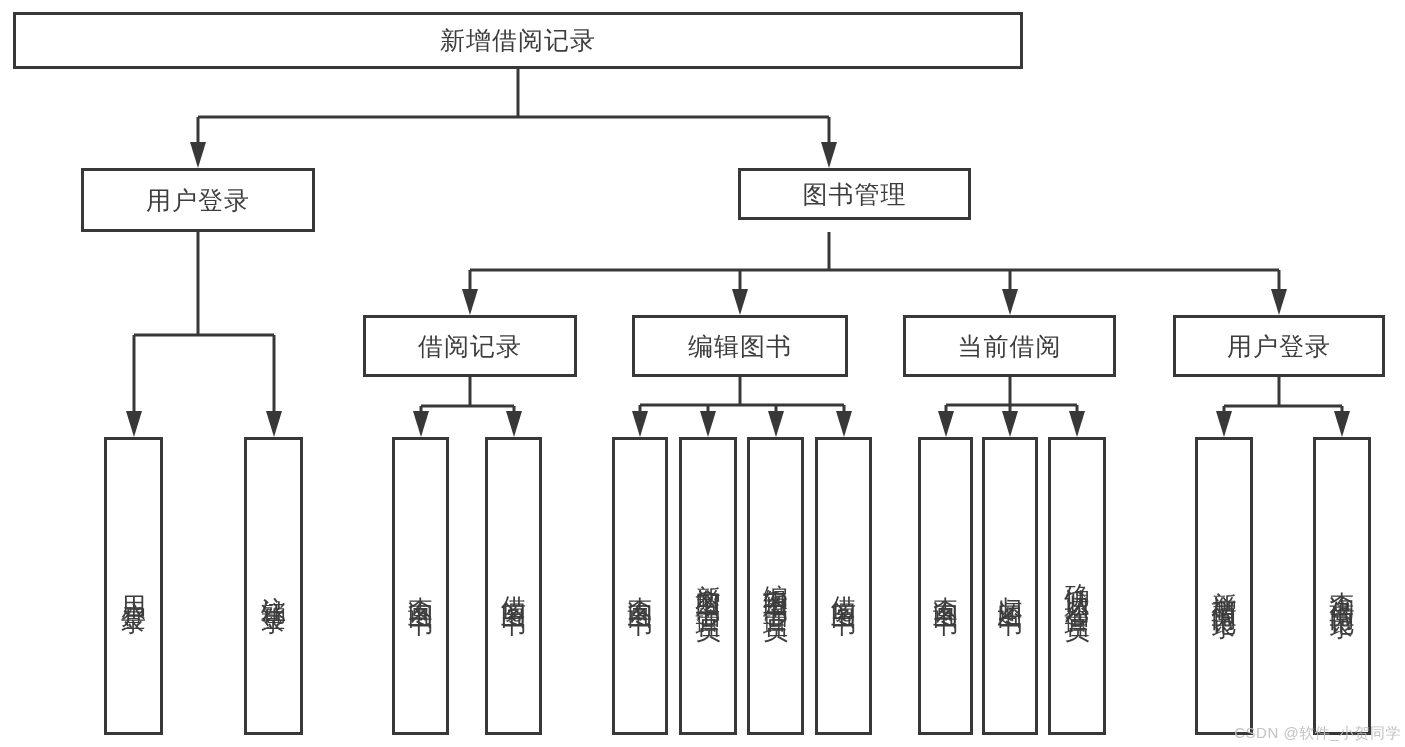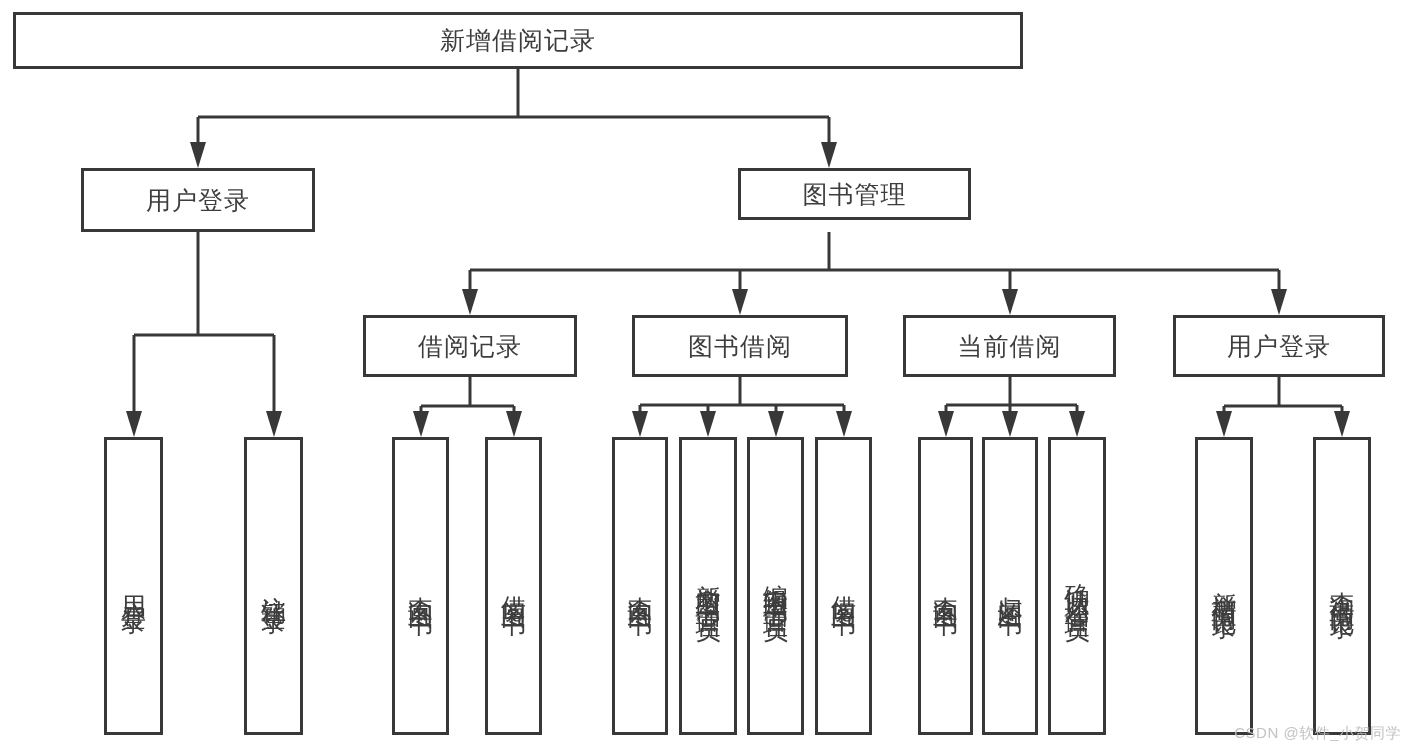--- a/index.html
+++ b/index.html
@@ -107,21 +107,21 @@
     <span class="label">用户登录</span>
   </div>
   <div class="box hbox" style="left:738px; top:168px; width:233px; height:52px;">
     <span class="label">图书管理</span>
   </div>
 
   <div class="box hbox" style="left:363px; top:315px; width:214px; height:62px;">
     <span class="label">借阅记录</span>
   </div>
   <div class="box hbox" style="left:632px; top:315px; width:216px; height:62px;">
-    <span class="label">图书借阅</span>
+    <span class="label">编辑图书</span>
   </div>
   <div class="box hbox" style="left:903px; top:315px; width:213px; height:62px;">
     <span class="label">当前借阅</span>
   </div>
   <div class="box hbox" style="left:1173px; top:315px; width:212px; height:62px;">
     <span class="label">用户登录</span>
   </div>
 
   <div class="box vbox" style="left:104px; top:437px; width:59px; height:298px;">
     <span class="label">用户登录</span>

